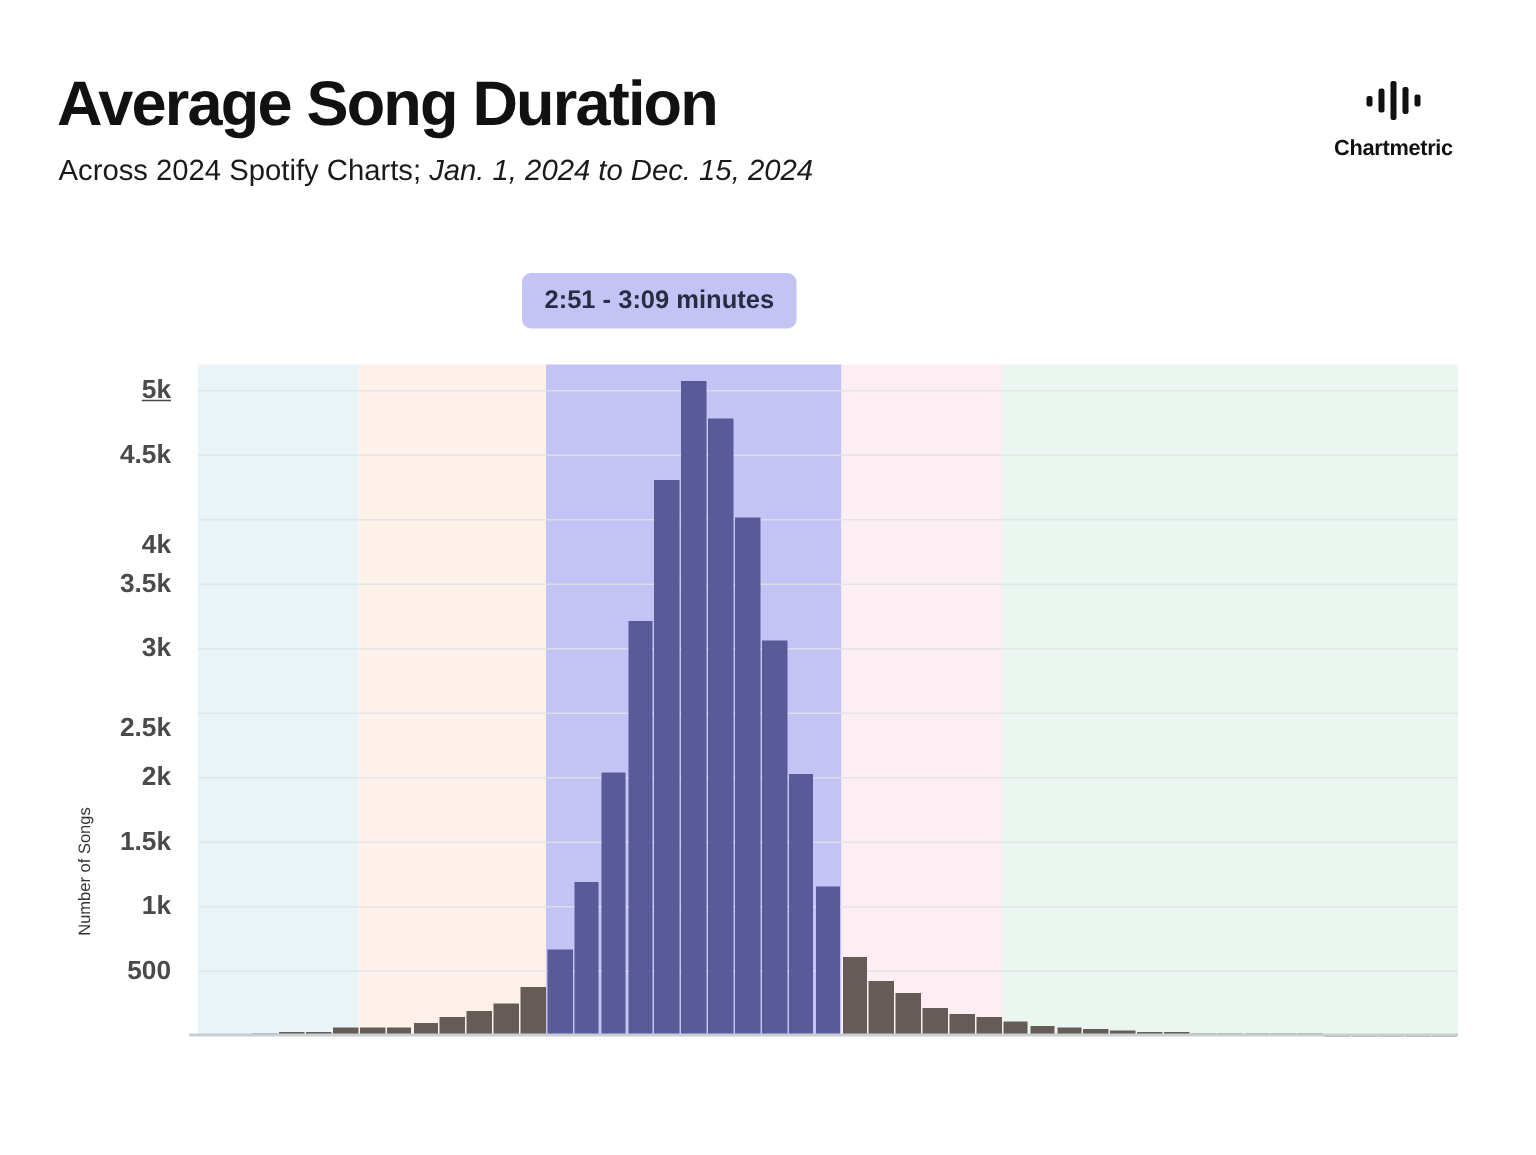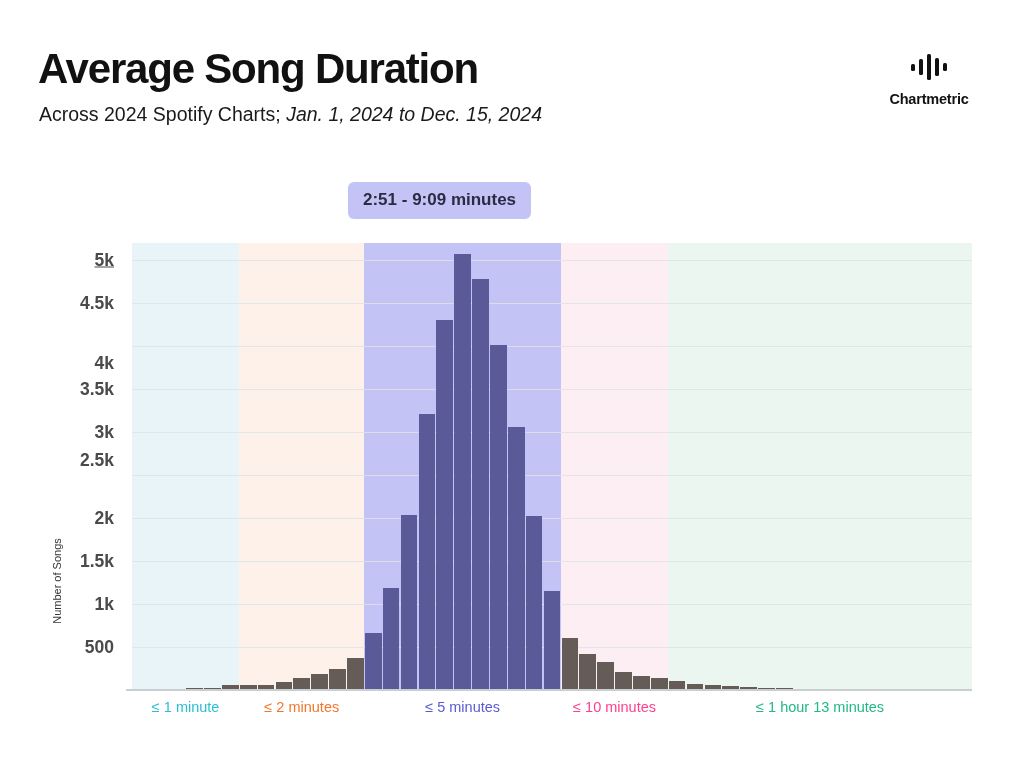--- a/index.html
+++ b/index.html
@@ -80,28 +80,28 @@
     <div class="logo-mark" id="logo-mark">
         <i style="height: 7px;"></i>
         <i style="height: 16px;"></i>
         <i style="height: 26px;"></i>
         <i style="height: 18px;"></i>
         <i style="height: 8px;"></i>
       </div>
     <div class="logo-text">Chartmetric</div>
   </div>
 
-  <div class="badge">2:51 - 9:09 minutes</div>
+  <div class="badge">2:51 - 3:09 minutes</div>
 
   <div class="ylabels" id="ylabels">
       <div class="ylab" style="top: 404.019px; margin-left: 12px;">500</div>
       <div class="ylab" style="top: 361.038px;">1k</div>
       <div class="ylab" style="top: 318.058px;">1.5k</div>
       <div class="ylab" style="top: 275.077px;">2k</div>
-      <div class="ylab" style="top: 217px;">2.5k</div>
+      <div class="ylab" style="top: 242px;">2.5k</div>
       <div class="ylab" style="top: 189.115px;">3k</div>
       <div class="ylab" style="top: 146.135px;">3.5k</div>
       <div class="ylab" style="top: 120px;">4k</div>
       <div class="ylab" style="top: 60.1731px;">4.5k</div>
       <div class="ylab" style="top: 17.1923px; text-decoration: underline;">5k</div>
     </div>
   <div class="ytitle">Number of Songs</div>
 
   <div class="plot">
     <div class="bands" id="bands">
@@ -168,21 +168,14 @@
         <div class="bar" title="6" style="left: 733.366px; width: 16.6723px; height: 0.515769px; background: rgb(102, 92, 87);"></div>
         <div class="bar" title="5" style="left: 751.238px; width: 16.6723px; height: 0.429808px; background: rgb(102, 92, 87);"></div>
         <div class="bar" title="4" style="left: 769.111px; width: 16.6723px; height: 0.343846px; background: rgb(102, 92, 87);"></div>
         <div class="bar" title="3" style="left: 786.983px; width: 16.6723px; height: 0.257885px; background: rgb(102, 92, 87);"></div>
         <div class="bar" title="3" style="left: 804.855px; width: 16.6723px; height: 0.257885px; background: rgb(102, 92, 87);"></div>
         <div class="bar" title="2" style="left: 822.728px; width: 16.6723px; height: 0.171923px; background: rgb(102, 92, 87);"></div>
       </div>
     <div class="axisline"></div>
   </div>
 
-  <div class="xlabels" id="xlabels">
-      <div class="xlab" style="left: 53.617px; color: rgb(43, 191, 212);">≤ 1 minute</div>
-      <div class="xlab" style="left: 169.787px; color: rgb(244, 118, 42);">≤ 2 minutes</div>
-      <div class="xlab" style="left: 330.638px; color: rgb(90, 90, 214);">≤ 5 minutes</div>
-      <div class="xlab" style="left: 482.553px; color: rgb(255, 63, 142);">≤ 10 minutes</div>
-      <div class="xlab" style="left: 688.085px; color: rgb(34, 184, 134);">≤ 1 hour 13 minutes</div>
-    </div>
 
 </div>
 
 </body></html>

